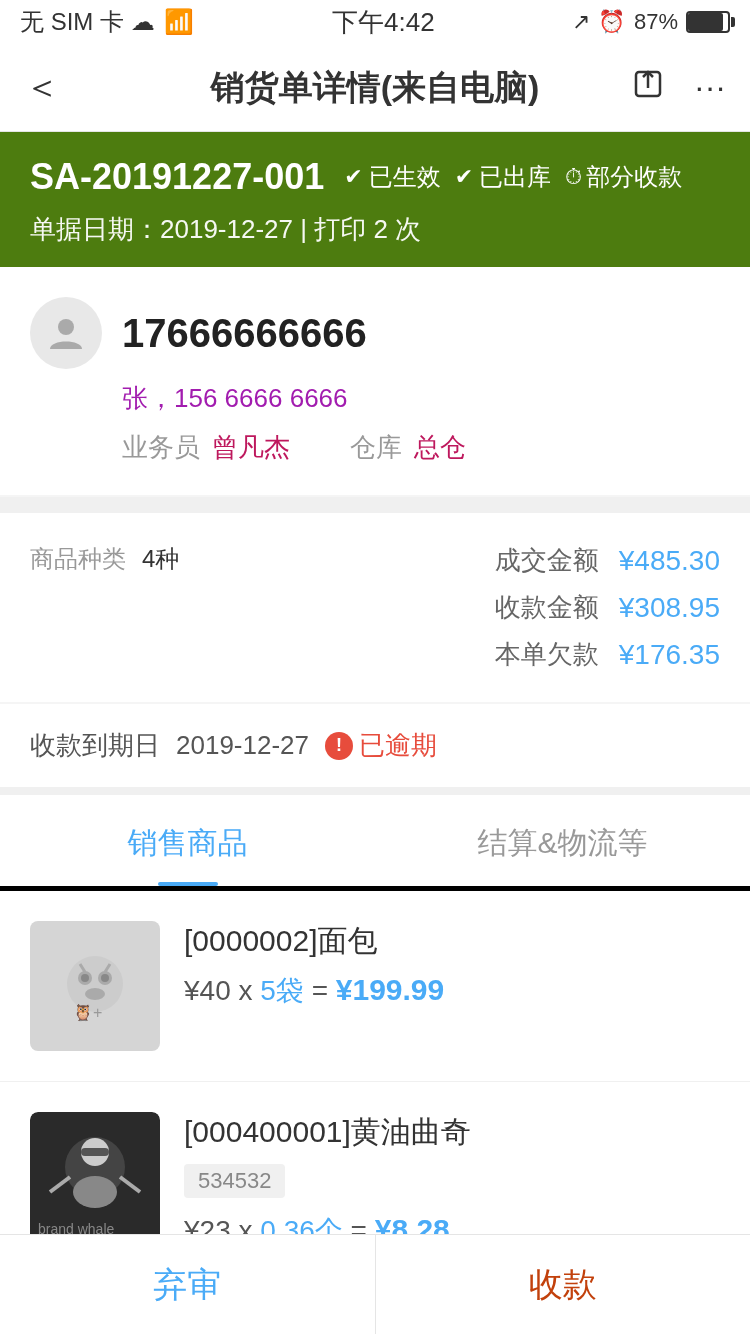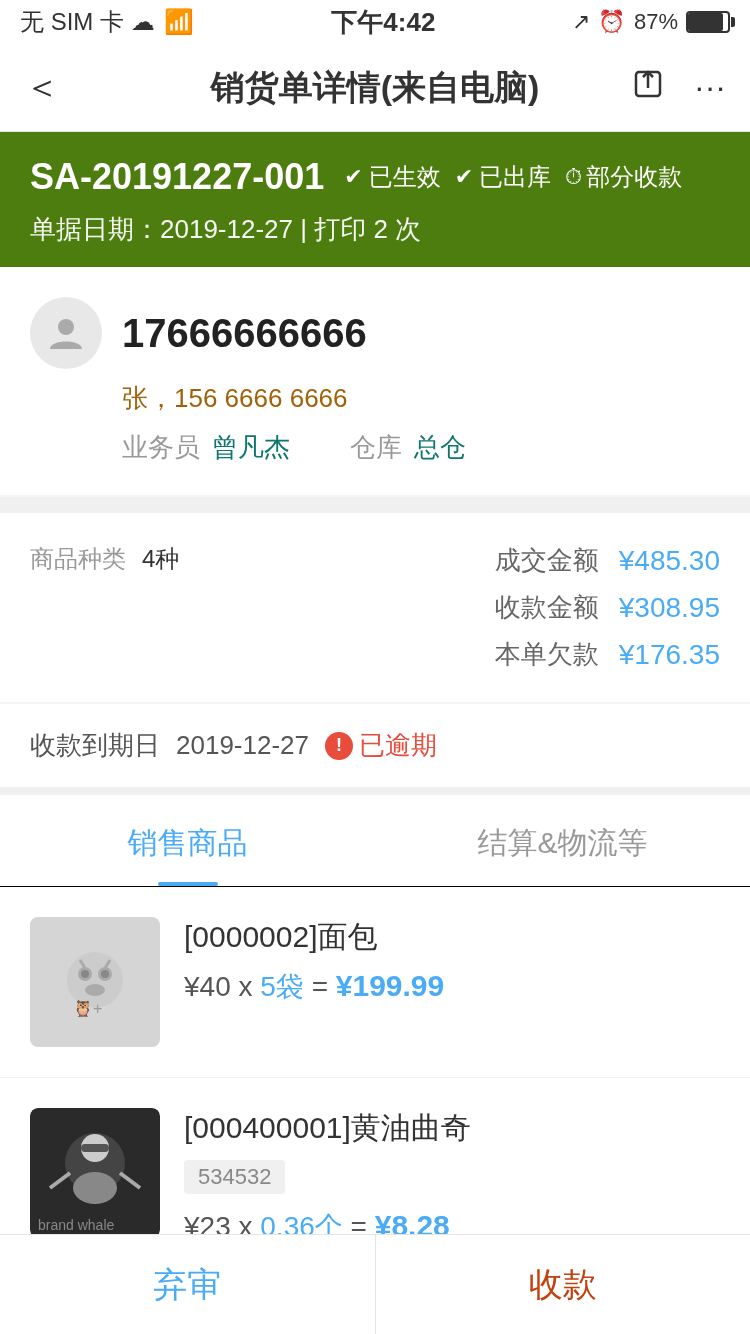--- a/index.html
+++ b/index.html
@@ -18,21 +18,21 @@
       height: 44px;
       background: #fff;
       display: flex;
       align-items: center;
       justify-content: space-between;
       padding: 0 20px;
       font-size: 24px;
       font-weight: 500;
     }
     .status-left { display: flex; align-items: center; gap: 10px; }
-    .status-center { font-weight: 700; font-size: 26px; }
+    .status-center { font-weight: 400; font-size: 26px; }
     .status-right { display: flex; align-items: center; gap: 8px; font-size: 22px; }
     .battery-icon {
       width: 44px; height: 22px; border: 2px solid #333; border-radius: 4px;
       position: relative; display: inline-block;
     }
     .battery-icon::after {
       content: ''; position: absolute; right: -7px; top: 50%; transform: translateY(-50%);
       width: 4px; height: 10px; background: #333; border-radius: 0 2px 2px 0;
     }
     .battery-fill {
@@ -130,34 +130,34 @@
       color: #aaa;
       flex-shrink: 0;
     }
     .customer-name {
       font-size: 40px;
       font-weight: 600;
       color: #222;
     }
     .customer-sub {
       font-size: 26px;
-      color: #a16207;
+      color: #a21caf;
       margin-left: 92px;
       margin-bottom: 14px;
     }
     .customer-meta {
       display: flex;
       margin-left: 92px;
       gap: 60px;
       font-size: 26px;
       color: #555;
     }
     .meta-item { display: flex; gap: 12px; }
     .meta-label { color: #999; }
-    .meta-value { color: #0f766e; font-weight: 500; }
+    .meta-value { color: #be185d; font-weight: 500; }
 
     
     .stats-section {
       background: #fff;
       padding: 30px;
       margin-bottom: 2px;
       display: flex;
       justify-content: space-between;
       align-items: flex-start;
     }
@@ -214,21 +214,21 @@
       display: flex; align-items: center; justify-content: center;
       color: #fff;
       font-size: 18px;
       font-weight: 700;
     }
 
     
     .tabs {
       background: #fff;
       display: flex;
-      border-bottom: 1px solid #000000;
+      border-bottom: 5px solid #000000;
     }
     .tab {
       flex: 1;
       text-align: center;
       padding: 28px 0 22px;
       font-size: 30px;
       cursor: pointer;
       position: relative;
     }
     .tab.active {

